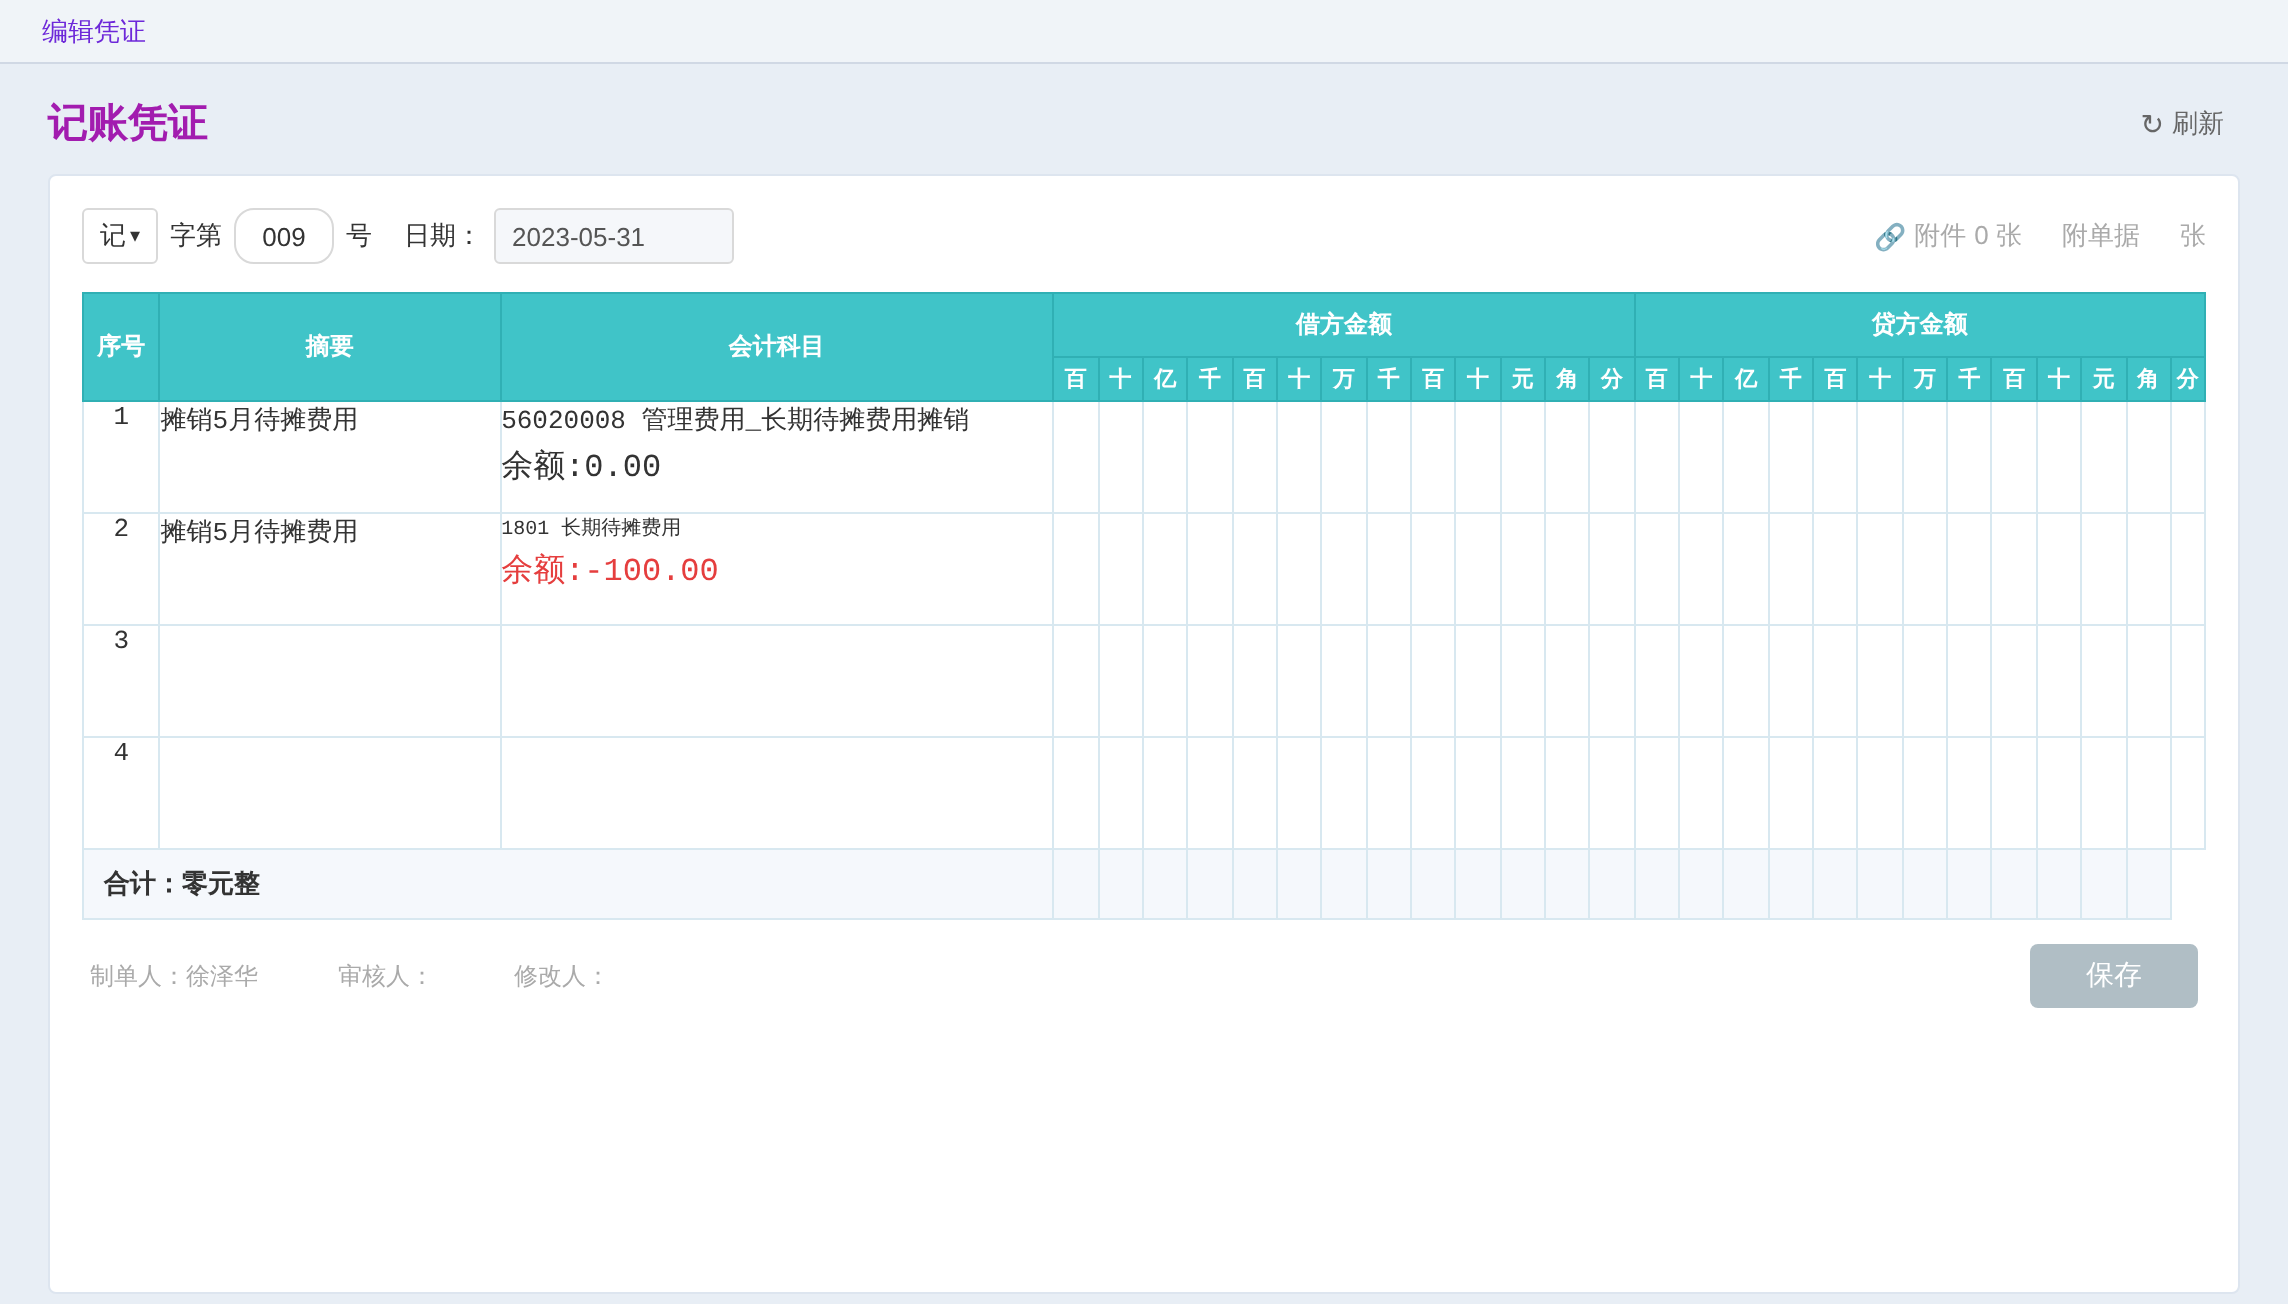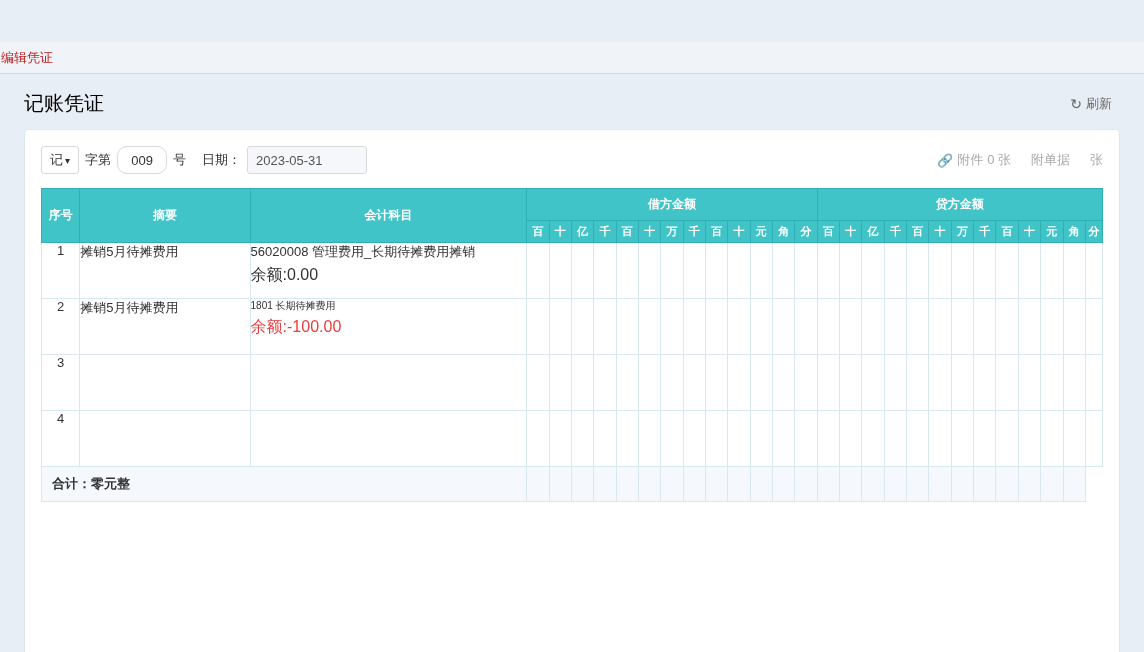--- a/index.html
+++ b/index.html
@@ -8,43 +8,42 @@
       background: #e8eef5;
       font-size: 13px;
       color: #333;
       width: 1144px;
       height: 652px;
       overflow: hidden;
     }
     .title-bar {
       background: #f0f4f8;
       border-bottom: 1px solid #d0d8e4;
-      padding: 6px 1px;
-      font-size: 13px;
-      color: #b91c1c;
+      padding: 6px 21px;
+      font-size: 13px;
+      color: #6d28d9;
       height: 32px;
       display: flex;
       align-items: center;
-      margin-top: 42px;
     }
     .main-content {
       padding: 16px 24px;
       height: calc(652px - 32px);
       overflow: hidden;
     }
     .page-header {
       display: flex;
       justify-content: space-between;
       align-items: center;
       margin-bottom: 12px;
     }
     .page-title {
       font-size: 20px;
-      font-weight: normal;
-      color: #000000;
+      font-weight: bold;
+      color: #a21caf;
     }
     .refresh-btn {
       display: flex;
       align-items: center;
       gap: 4px;
       color: #666;
       font-size: 13px;
       cursor: pointer;
       background: none;
       border: none;
@@ -110,20 +109,21 @@
       cursor: pointer;
     }
     .attach-label { color: #aaa; font-size: 13px; }
     .zhang-text { color: #aaa; font-size: 13px; }
 
     
     .voucher-table {
       width: 100%;
       border-collapse: collapse;
       font-size: 12px;
+      font-family: Liberation Mono, monospace;
     }
     .voucher-table th {
       background: #40c4c8;
       color: #fff;
       text-align: center;
       padding: 7px 4px;
       border: 1px solid #30b0b4;
       white-space: nowrap;
     }
     .voucher-table td {
@@ -436,14 +436,26 @@
             <td class="money-cols"></td>
             <td class="money-cols"></td>
             <td class="money-cols"></td>
             <td class="money-cols"></td>
             <td class="money-cols"></td>
           </tr>
         </tfoot>
       </table>
     </div>
 
+    <div class="footer-row" style="margin-top:12px;">
+      <span class="footer-item">
+        <span>制单人：</span><span>徐泽华</span>
+      </span>
+      <span class="footer-item">
+        <span>审核人：</span><span></span>
+      </span>
+      <span class="footer-item">
+        <span>修改人：</span><span></span>
+      </span>
+      <button class="save-btn">保存</button>
+    </div>
   </div>
 </div>
 
 </body></html>

